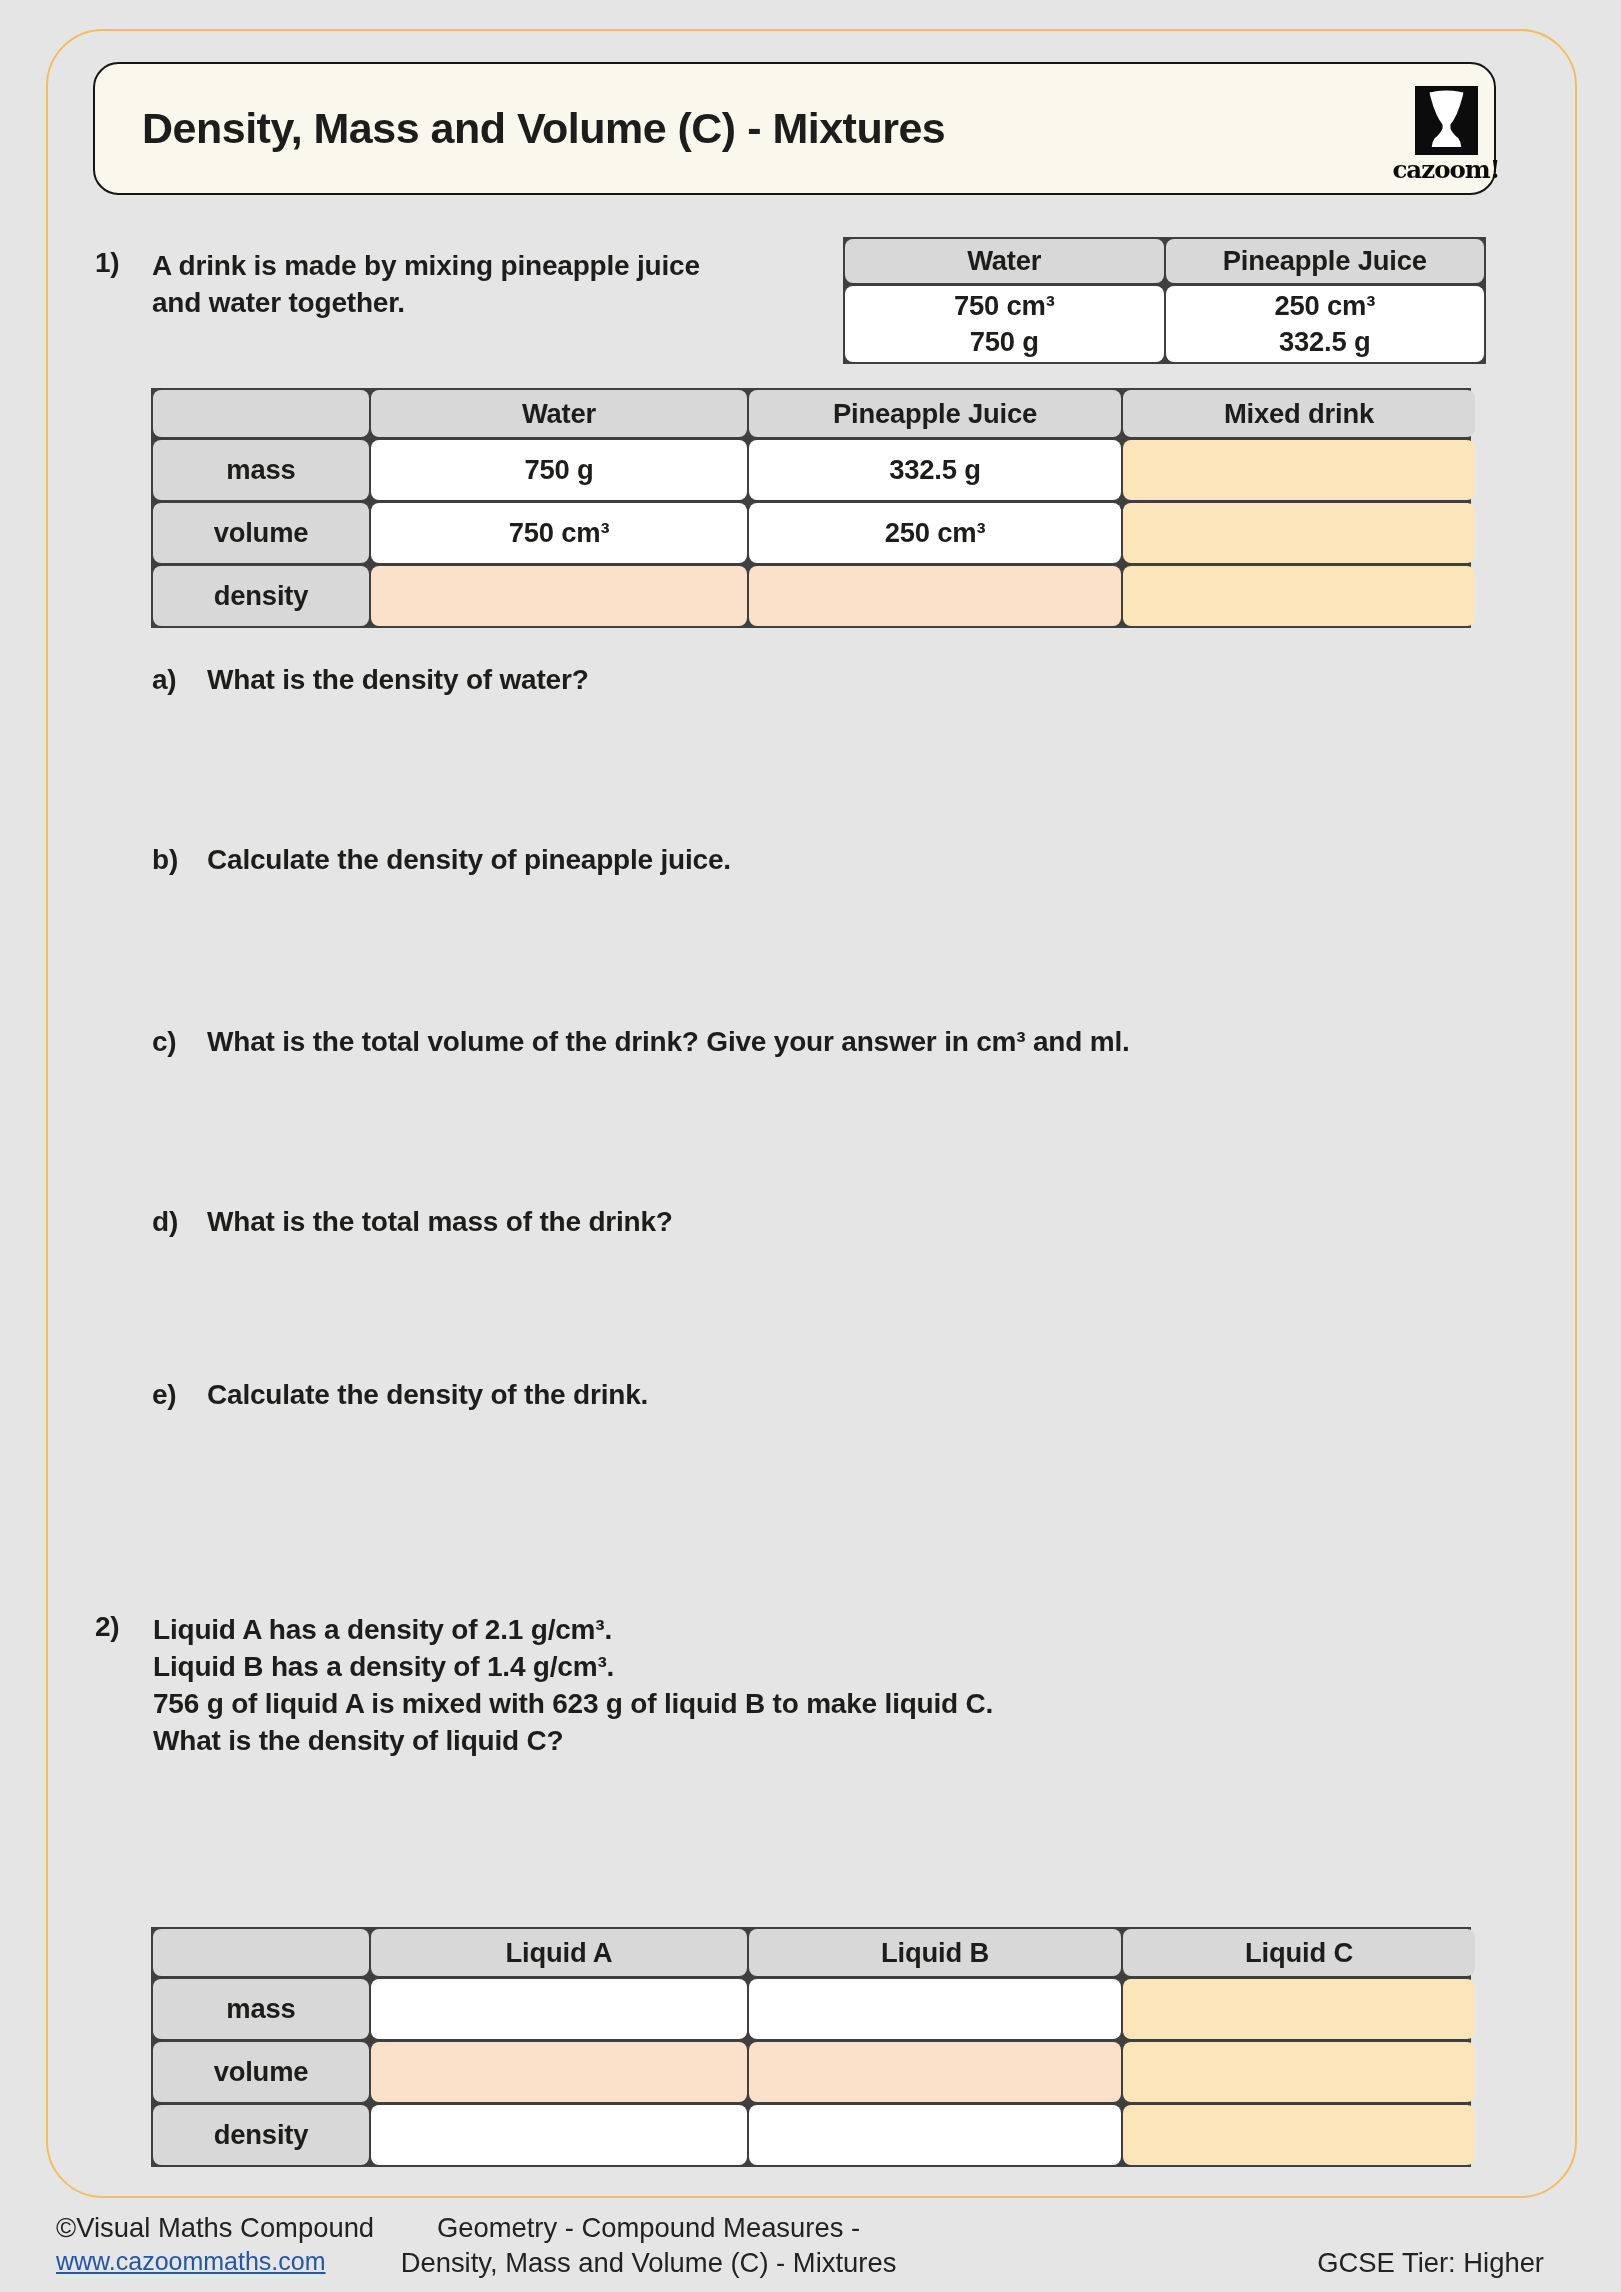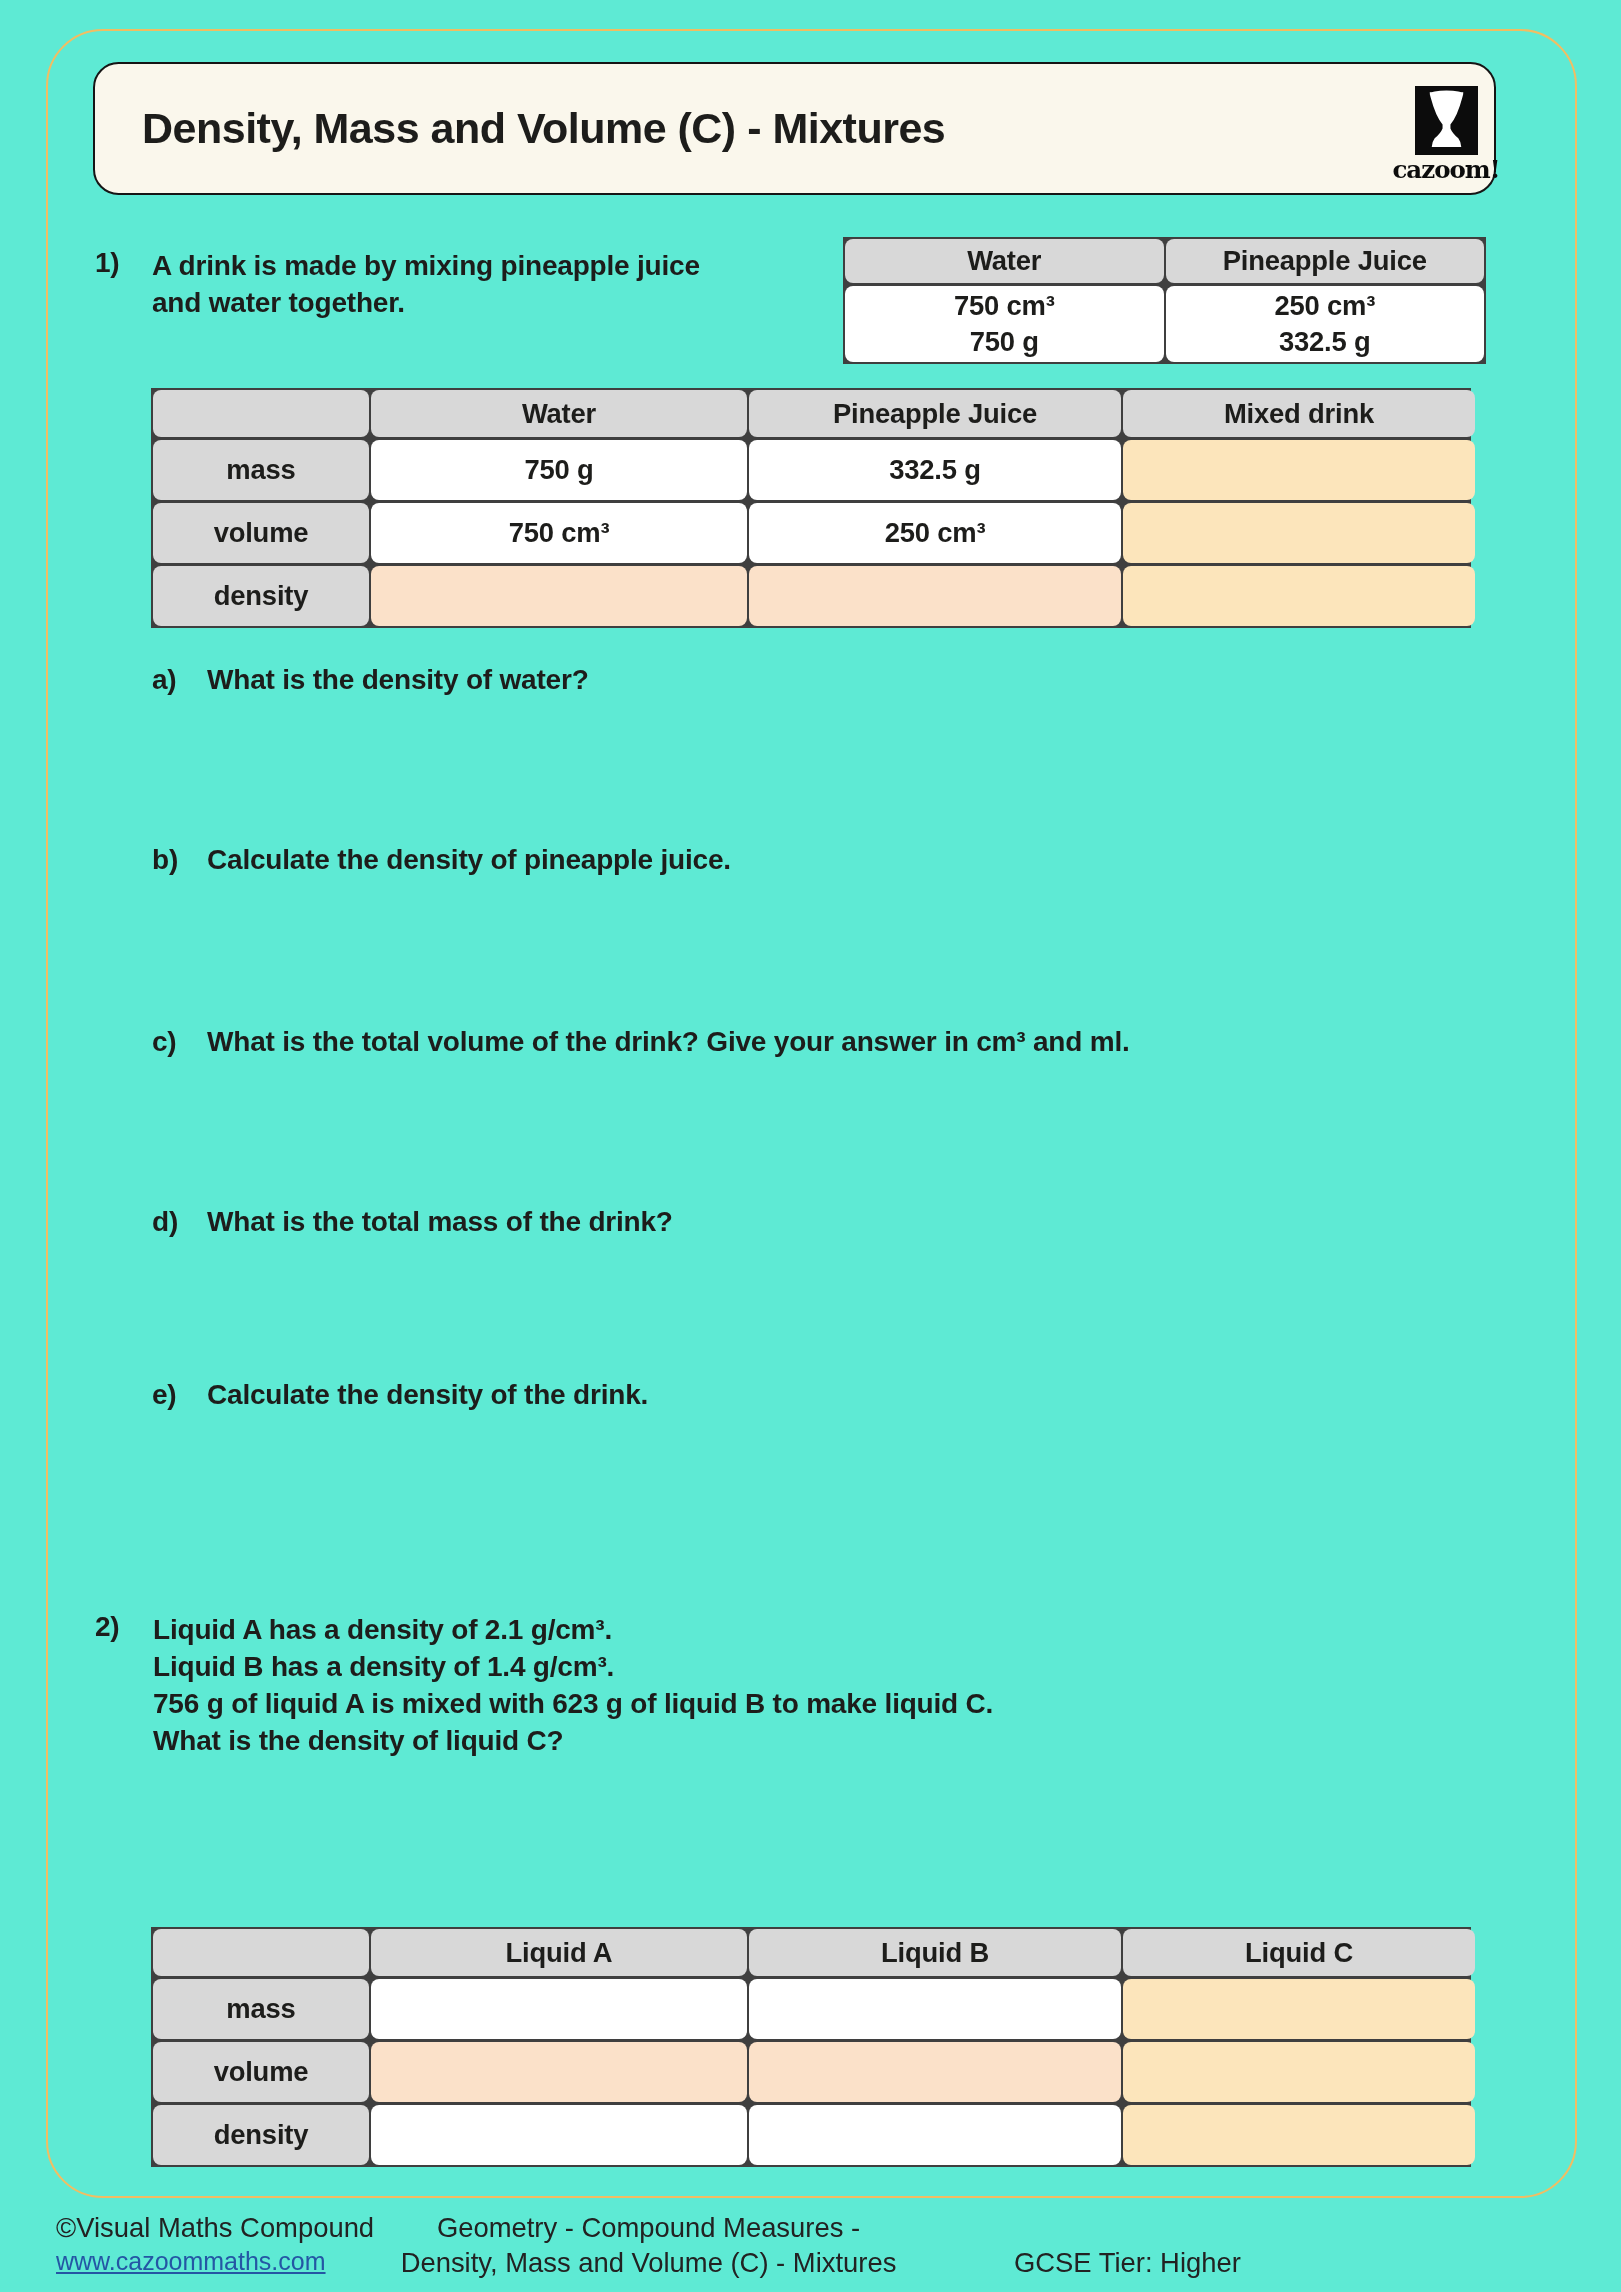--- a/index.html
+++ b/index.html
@@ -1,17 +1,17 @@
 <!DOCTYPE html>
 <html><head>
 <meta charset="utf-8">
 <style>
   html,body{margin:0;padding:0;background:#ffffff;}
   .sheet{
-    position:relative;width:1621px;height:2293px;background:#5eead4;
+    position:relative;width:1621px;height:2293px;background:#e5e5e5;
     font-family:"Liberation Sans",sans-serif;color:#1d1d1b;overflow:hidden;
   }
   .abs{position:absolute;}
   
   .frame{
     left:46px;top:29px;width:1527px;height:2165px;
     border:2.9px solid #F2BD62;border-radius:57px;
   }
   
   .title-box{
@@ -48,21 +48,21 @@
     font-size:27.4px;font-weight:bold;background:#ffffff;letter-spacing:-0.2px;border-radius:8px;
   }
   .cell.gray{background:#D8D8D8;}
   .cell.gold{background:#FCE5BB;}
   .cell.peach{background:#FBE1C9;}
   .cell .ln{line-height:36px;}
   
   .footer-text{font-size:27.4px;font-weight:normal;color:#222222;}
   .footer-link{font-size:25px;color:#2456A4;text-decoration:underline;cursor:pointer;}
   .footer-center{left:0;width:1297px;text-align:center;}
-  .footer-right{left:1014px;width:498px;}
+  .footer-right{left:1046px;width:498px;text-align:right;}
 </style>
 </head>
 <body>
 
 <div class="sheet">
 
   <div class="abs frame"></div>
 
   <div class="abs title-box">
     <span class="page-title">Density, Mass and Volume (C) - Mixtures</span>

